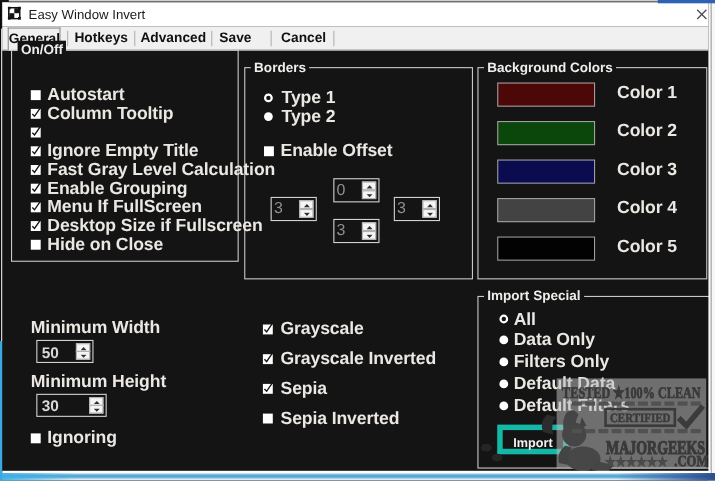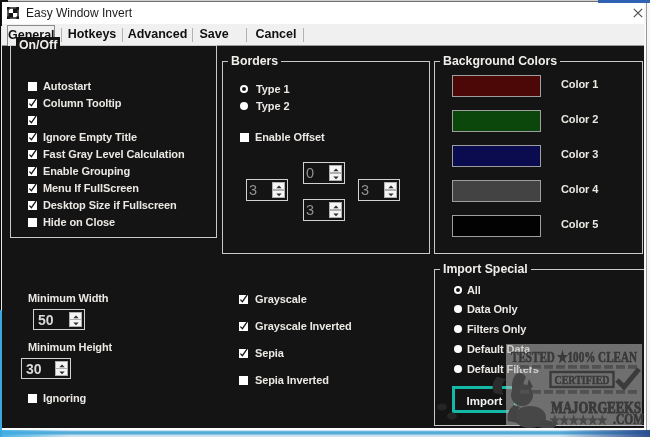--- a/index.html
+++ b/index.html
@@ -32,21 +32,21 @@
   #ledgeblk{left:0;top:2px;width:1px;height:308px;background:#0a0a0a;}
   #ledgeblu{left:0;top:310px;width:2px;height:127px;background:#3aa8de;}
   #lwhite{left:1px;top:26px;width:1px;height:284px;background:#e8e8e8;}
   
   #appicon{left:7px;top:5px;width:12px;height:12px;}
   
   .grp{position:absolute;border:1px solid #c9c9c9;box-sizing:border-box;}
   .gt{position:absolute;top:-9px;left:5px;background:#141414;padding:0 3px;
       font-size:12.3px;font-weight:bold;color:#f0eeeb;white-space:nowrap;line-height:17px;}
   
-  .lbl{position:absolute;font-size:11px;font-weight:bold;color:#ebe8e4;white-space:nowrap;line-height:13px;letter-spacing:-0.1px;}
+  .lbl{position:absolute;font-size:16px;font-weight:bold;color:#ebe8e4;white-space:nowrap;line-height:13px;letter-spacing:-0.1px;}
   .cb{position:absolute;width:8.5px;height:8.5px;background:#ffffff;}
   .cb svg{position:absolute;left:-1px;top:-3px;overflow:visible;}
   .radio-on{position:absolute;width:8px;height:8px;border-radius:50%;border:2px solid #fff;box-sizing:border-box;background:transparent;}
   .radio-off{position:absolute;width:8px;height:8px;border-radius:50%;background:#fff;}
   .spin{position:absolute;background:#141414;border:1.5px solid #d2d2d2;box-sizing:border-box;}
   .spin .val{position:absolute;left:2px;top:2px;font-size:14.5px;color:#919191;}
   .spin .btns{position:absolute;top:2px;bottom:2px;right:2px;width:13px;}
   .spin .bu,.spin .bd{position:absolute;left:0;width:13px;height:8px;background:#f5f5f5;border:1px solid #b0b0b0;box-sizing:border-box;}
   .spin .bu{top:0}
   .spin .bd{bottom:0}
@@ -238,21 +238,21 @@
           </svg>
         </span>
         <span class="bd">
           <svg width="6" height="4">
             <path d="M0.3 0.5 L3 3.3 L5.7 0.5 Z" fill="#2f2f2f"></path>
           </svg>
         </span>
       </span>
   </div>
   <div class="lbl" style="left:28px;top:341px">Minimum Height</div>
-  <div class="spin" style="left:21px;top:358px;width:50px;height:21px">
+  <div class="spin" style="left:33px;top:358px;width:64px;height:21px">
     <span class="val" style="color:#d9d9d9;font-weight:bold;left:4px;top:2px;font-size:14px">30</span>
       <span class="btns">
         <span class="bu">
           <svg width="6" height="4">
             <path d="M0.3 3.3 L3 0.5 L5.7 3.3 Z" fill="#2f2f2f"></path>
           </svg>
         </span>
         <span class="bd">
           <svg width="6" height="4">
             <path d="M0.3 0.5 L3 3.3 L5.7 0.5 Z" fill="#2f2f2f"></path>
@@ -287,21 +287,21 @@
   <div class="radio-on" style="left:454px;top:286px"></div>
   <div class="lbl" style="left:467px;top:284px">All</div>
   <div class="radio-off" style="left:454px;top:305px"></div>
   <div class="lbl" style="left:467px;top:303px">Data Only</div>
   <div class="radio-off" style="left:454px;top:325px"></div>
   <div class="lbl" style="left:467px;top:323px">Filters Only</div>
   <div class="radio-off" style="left:454px;top:345px"></div>
   <div class="lbl" style="left:467px;top:343px">Default Data</div>
   <div class="radio-off" style="left:454px;top:365px"></div>
   <div class="lbl" style="left:467px;top:363px">Default Filters</div>
-  <div class="abs" style="left:452px;top:386px;width:65px;height:27px;border:3px solid #14b8a6;box-sizing:border-box;
+  <div class="abs" style="left:452px;top:386px;width:65px;height:27px;border:5px solid #14b8a6;box-sizing:border-box;
        color:#f2f2f2;font-size:11.5px;font-weight:bold;text-align:center;line-height:25px">Import</div>
 
   <div class="abs" style="left:506px;top:344px;width:136px;height:82px;background:rgba(185,185,185,0.55)"></div>
   <div class="abs" style="left:430px;top:335px;width:220px;height:102px">
     <svg width="220" height="102" viewBox="0 0 220 102" style="font-family:'Liberation Serif',serif;font-weight:bold">
 
       <g>
         <path d="M67 42 Q60 49 64 58 L73 60 Q70 49 76 44 Z" fill="#2c2c2c"></path>
         <path d="M85 40 Q80 48 83 58 L94 62 Q91 50 96 42 Q91 35 85 40 Z" fill="#454545"></path>
         <path d="M99 44 L103 52 L96 55 Z" fill="#434343"></path>

